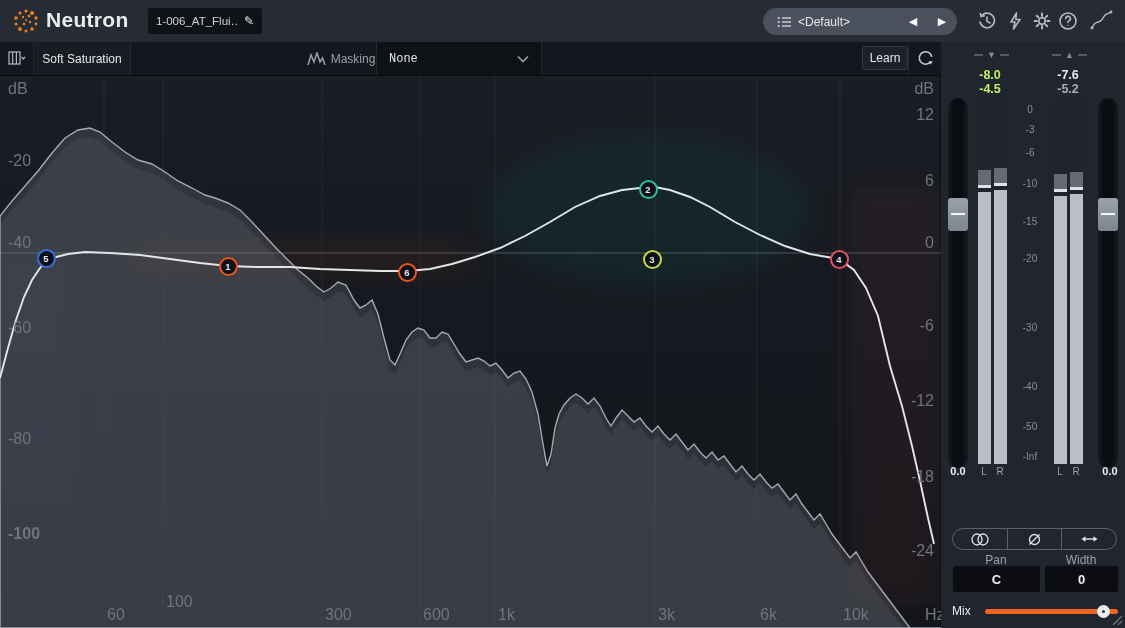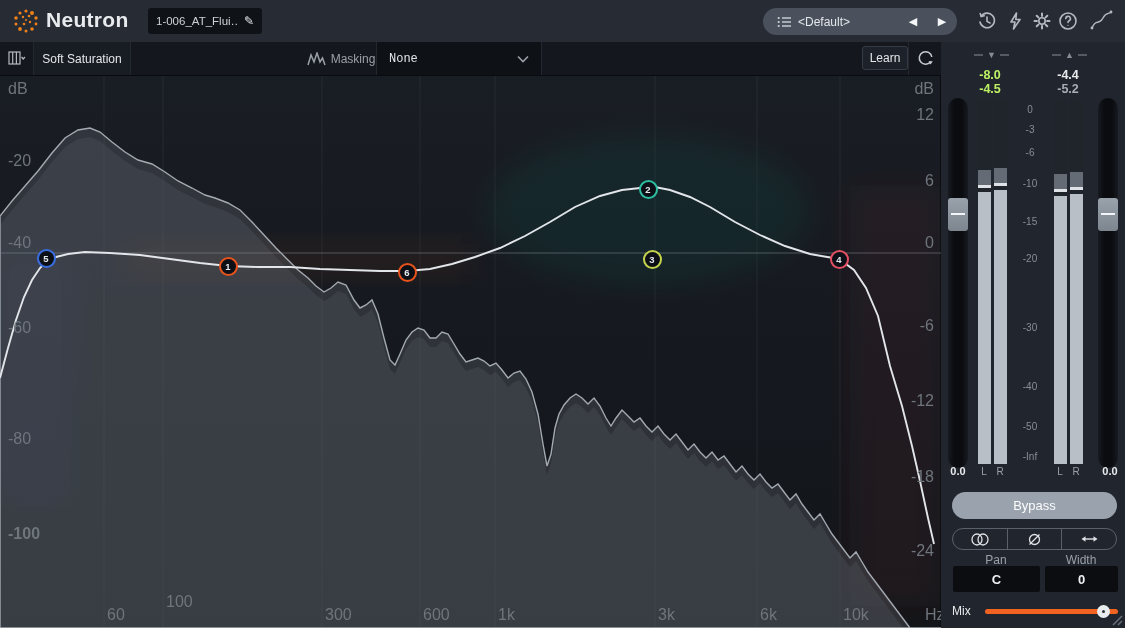--- a/index.html
+++ b/index.html
@@ -260,21 +260,21 @@
       <span class="dash"></span>
         <span class="tri">▲</span>
         <span class="dash"></span>
     </div>
 
     <div class="readout" style="left:19px;top:26px;color:#bef264">
       <div>-8.0</div>
       <div>-4.5</div>
     </div>
     <div class="readout" style="left:97px;top:26px">
-      <div style="color:#e8eaec">-4.4</div>
+      <div style="color:#e8eaec">-7.6</div>
       <div style="color:#a7adb4">-5.2</div>
     </div>
 
     <div class="fadertrack" style="left:7px">
       <div class="faderhandle"></div>
     </div>
     <div class="fadertrack" style="left:157px">
       <div class="faderhandle"></div>
     </div>
 
@@ -315,21 +315,20 @@
 
     <div class="gainlabel" style="left:0px">0.0</div>
     <div class="gainlabel" style="left:152px">0.0</div>
     <div id="chlabels">
         <div class="chlabel" style="left: 37px;">L</div>
         <div class="chlabel" style="left: 53px;">R</div>
         <div class="chlabel" style="left: 113px;">L</div>
         <div class="chlabel" style="left: 129px;">R</div>
       </div>
 
-    <div class="bypass">Bypass</div>
 
     <div class="seg">
       <div class="segbtn">
         <svg width="20" height="13" viewBox="0 0 20 13">
           <ellipse cx="7" cy="6.5" rx="5" ry="5.5" fill="none" stroke="#dfe2e6" stroke-width="1.3"></ellipse>
           <ellipse cx="13" cy="6.5" rx="5" ry="5.5" fill="none" stroke="#dfe2e6" stroke-width="1.3"></ellipse>
         </svg>
       </div>
       <div class="segbtn">
         <svg width="15" height="15" viewBox="0 0 15 15">

